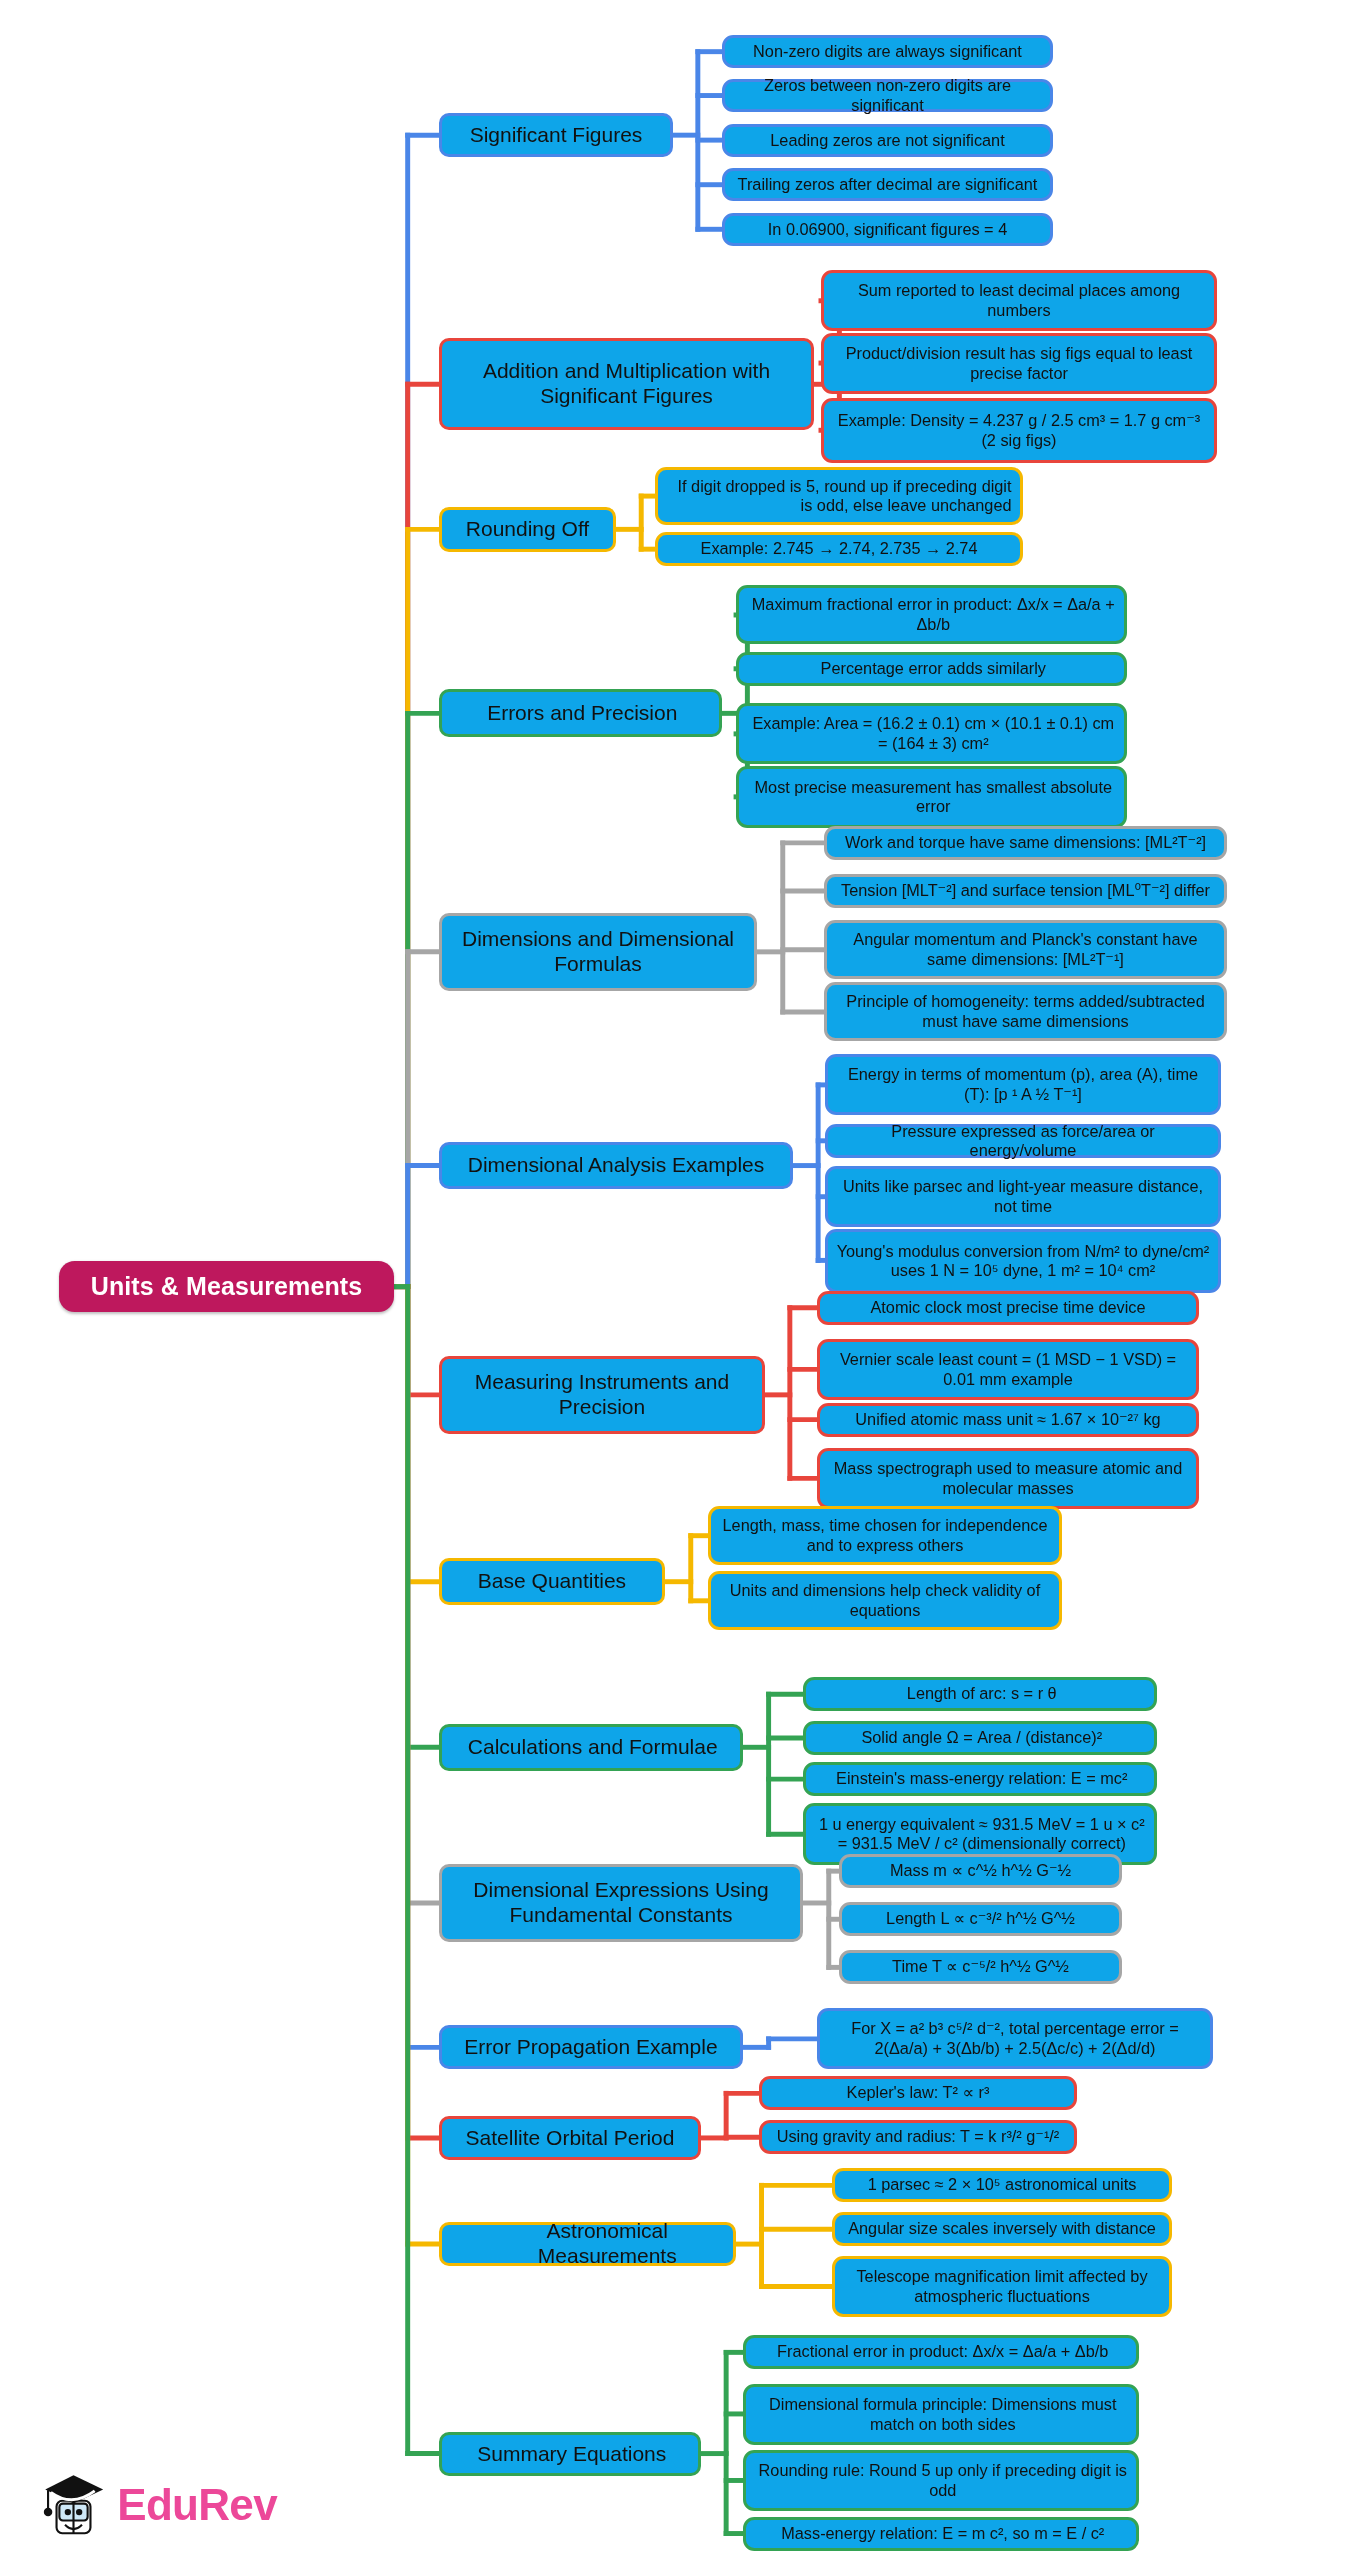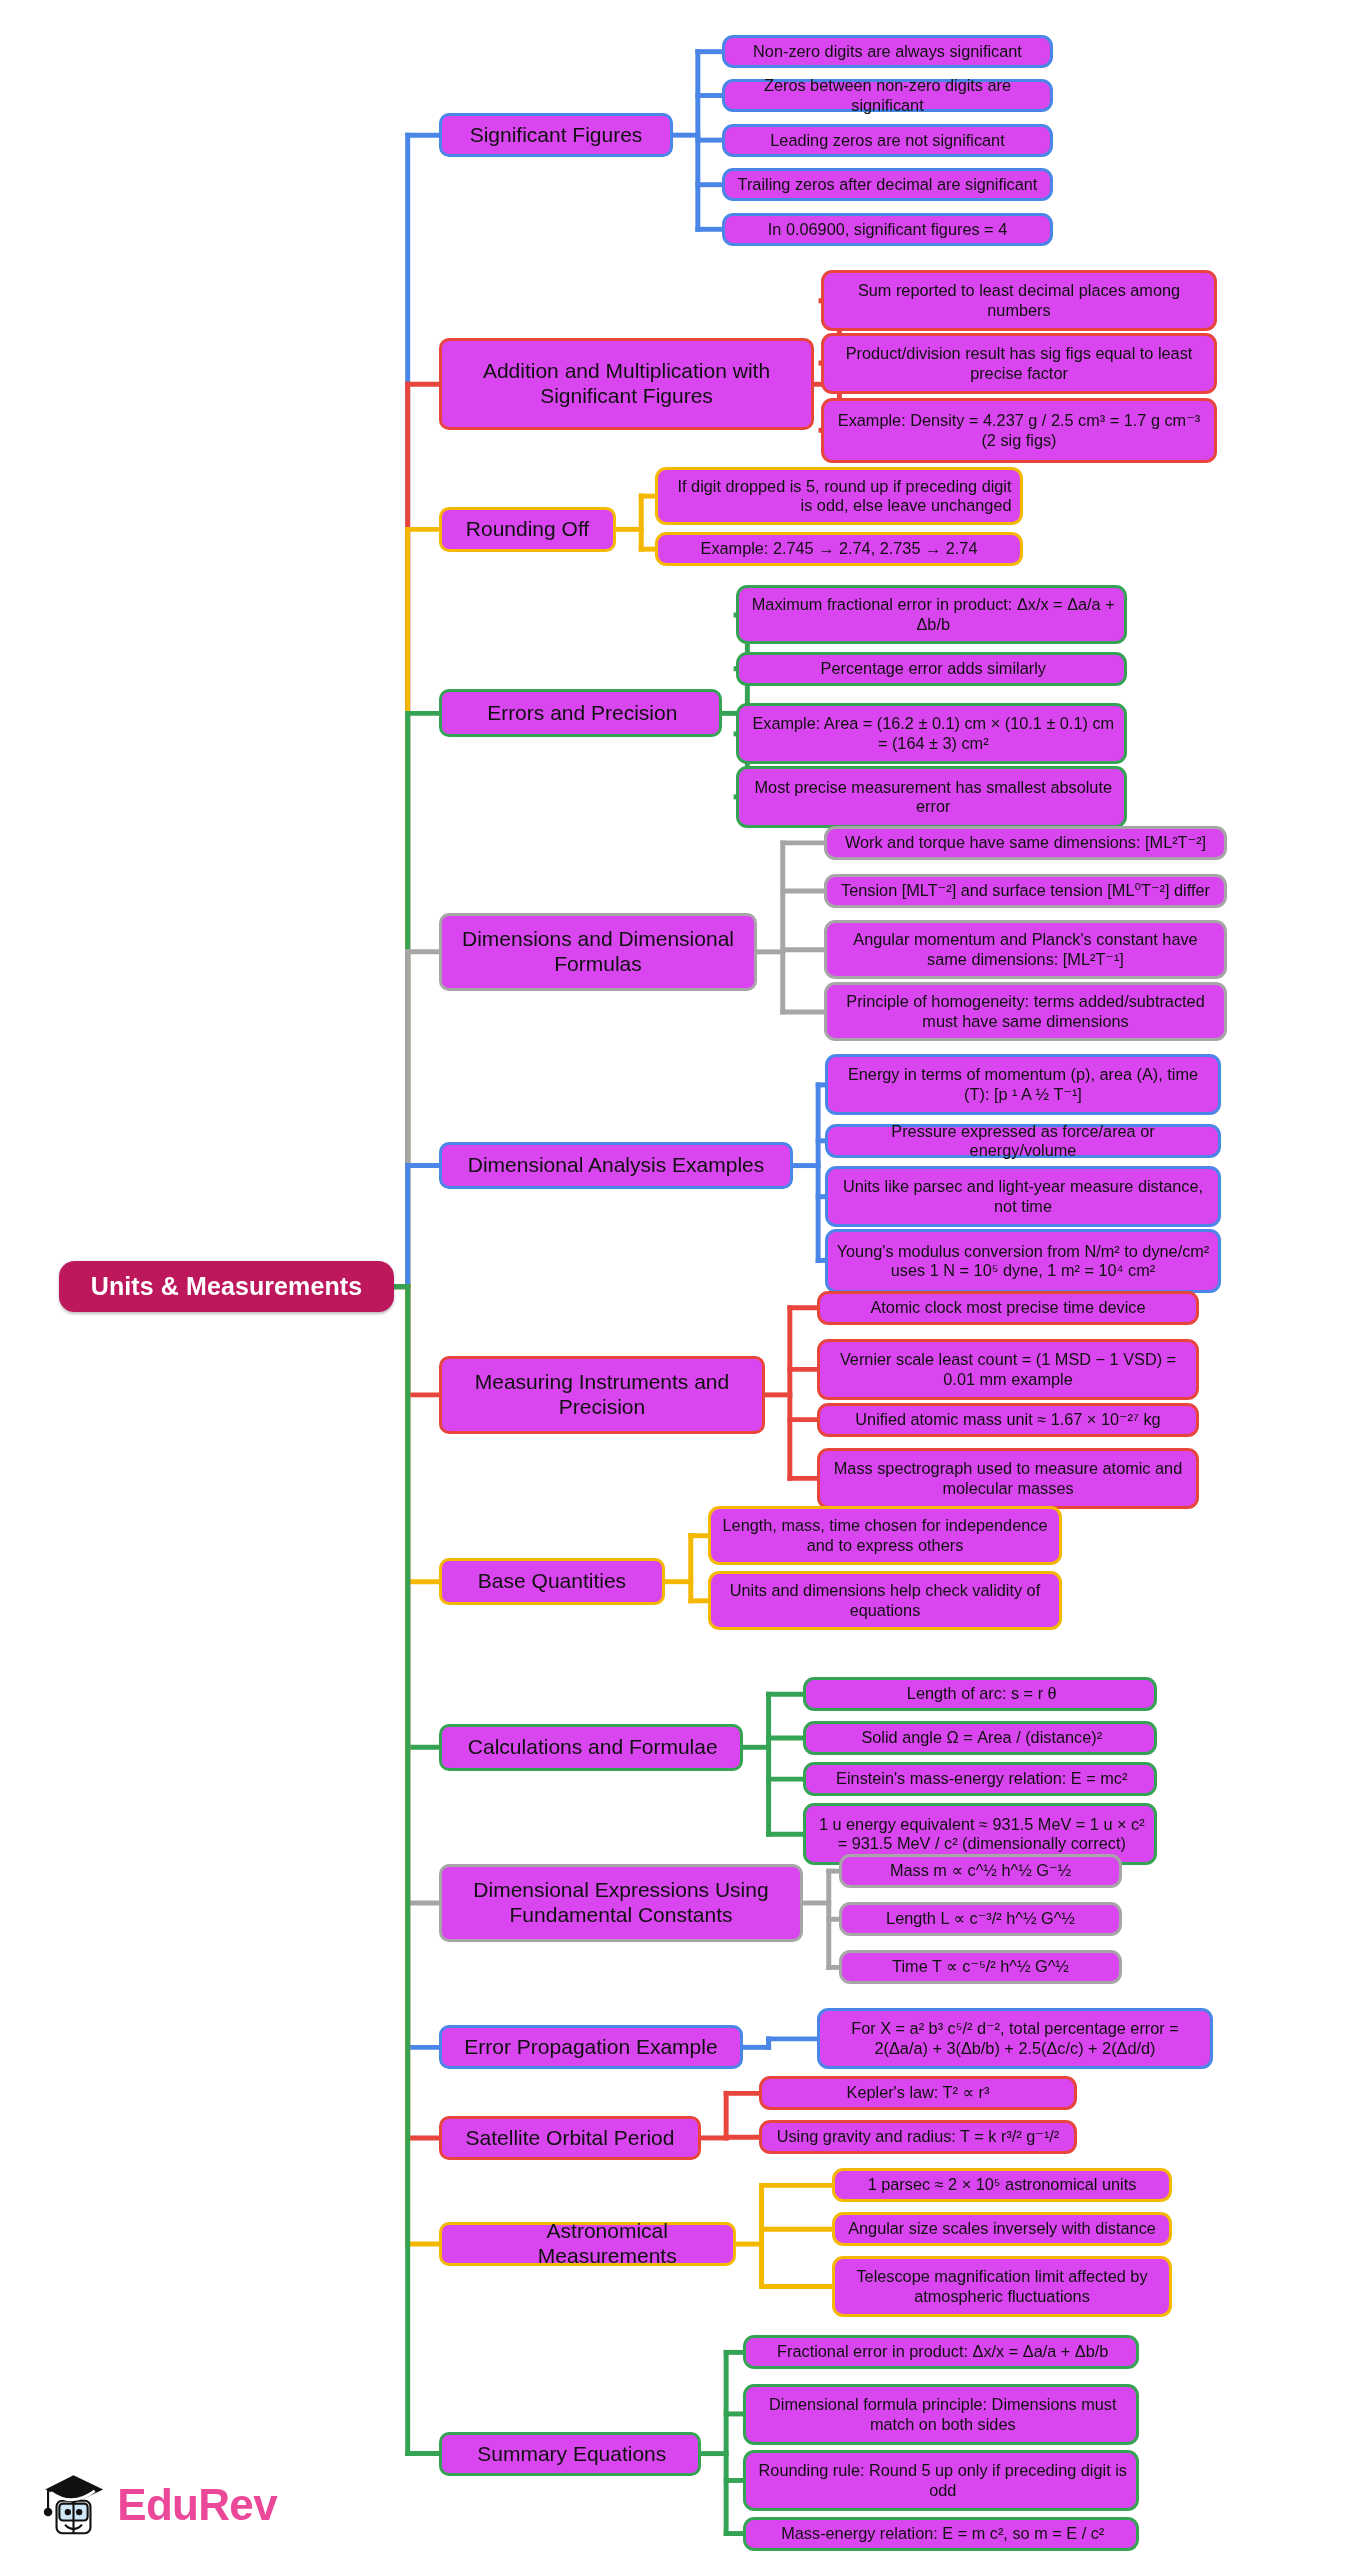--- a/index.html
+++ b/index.html
@@ -5,21 +5,21 @@
   html,body{margin:0;padding:0;background:#ffffff;}
   body{
     width:1361px;height:2576px;position:relative;overflow:hidden;
     font-family:"Liberation Sans","DejaVu Sans",sans-serif;
     -webkit-font-smoothing:antialiased;
   }
   #canvas{position:absolute;inset:0;}
   svg#links{position:absolute;left:0;top:0;width:1361px;height:2576px;pointer-events:none;}
 
   .node{
-    position:absolute;box-sizing:border-box;background:#d946ef;
+    position:absolute;box-sizing:border-box;background:#0ea5e9;
     border-style:solid;border-width:3.5px;border-radius:10px;
     display:flex;align-items:center;justify-content:center;text-align:center;
     color:#111;line-height:1.18;padding:4.2px 8.5px;
   }
   .root{
     background:#be185d;border:none;border-radius:15.6px;color:#ffffff;
     font-size:25px;font-weight:700;letter-spacing:0.1px;
     box-shadow:0 1.4px 2.8px rgba(0,0,0,.25);
   }
   .branch{font-size:21px;font-weight:400;}

